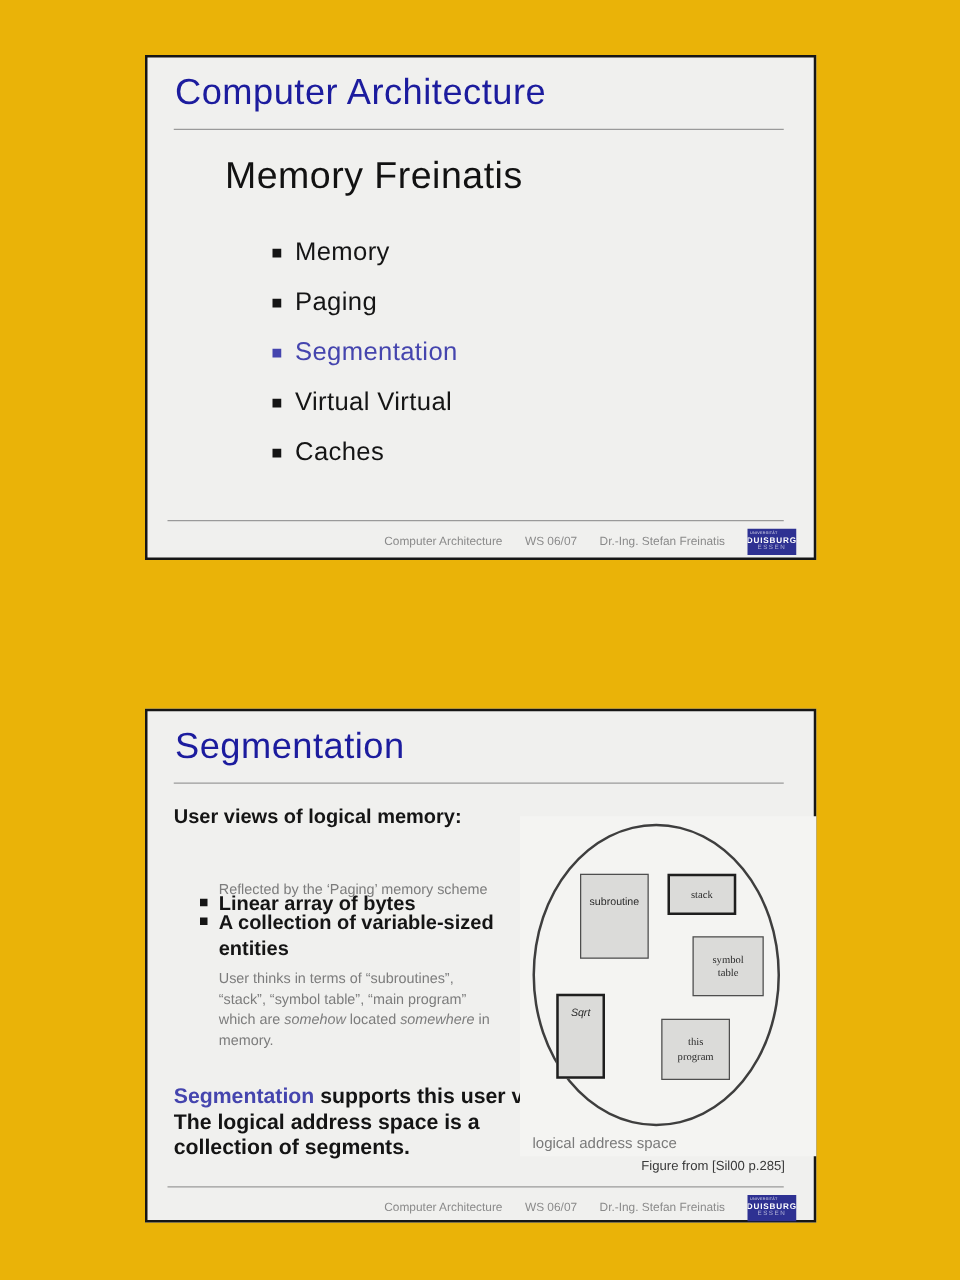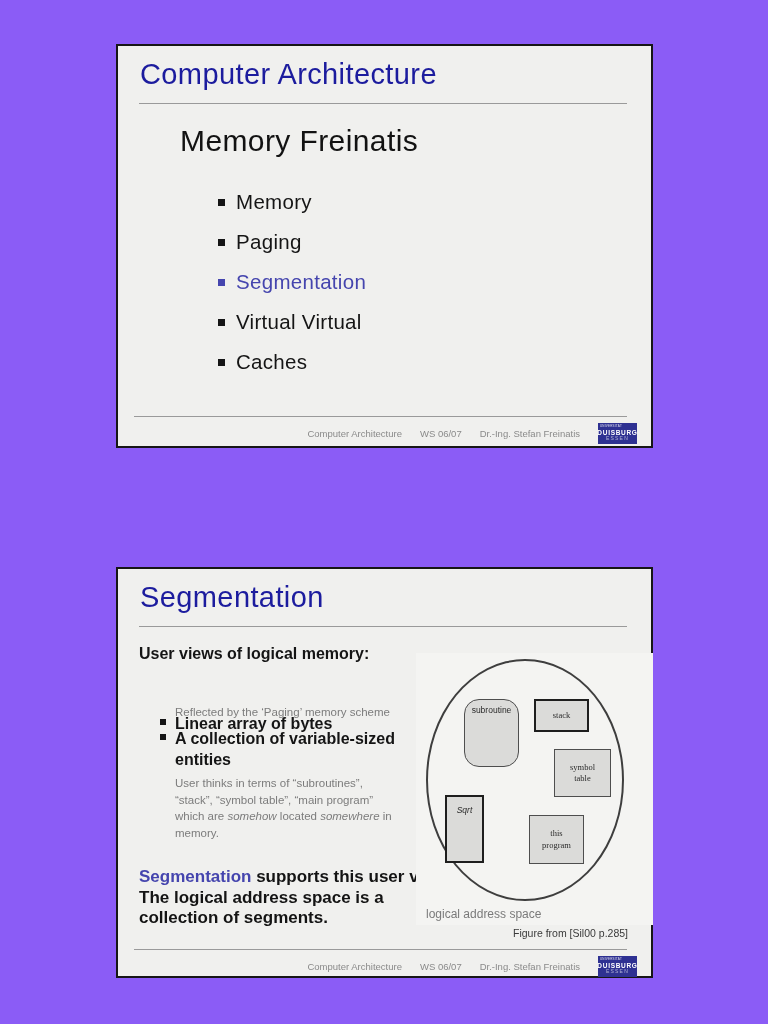--- a/index.html
+++ b/index.html
@@ -1,18 +1,18 @@
 <!DOCTYPE html>
 <html><head>
 <meta charset="utf-8">
 <style>
   * { margin:0; padding:0; box-sizing:border-box; }
   html,body { background:#ffffff; }
   body { font-family:"Liberation Sans", sans-serif; }
-  .page { position:relative; width:768px; height:1024px; background:#8b5cf6; overflow:hidden; }
+  .page { position:relative; width:768px; height:1024px; background:#eab308; overflow:hidden; }
 
   .slide { position:absolute; left:116px; width:537px; background:#f0f0ee; border:2px solid #161616; }
   #slide1 { top:44px; height:404px; }
   #slide2 { top:567px; height:411px; }
 
   .slide-title { position:absolute; left:22px; top:12px; font-size:29px; font-weight:400;
                  color:#1c1c9e; letter-spacing:0.4px; white-space:nowrap; }
   .title-rule { position:absolute; left:21px; right:24px; top:57px; border-top:1px solid #9a9a9a; }
 
   
@@ -56,21 +56,21 @@
   .statement .accent { color:#4545ae; }
 
   
   .figure { position:absolute; left:298px; top:84px; width:237px; height:272px; background:#f4f4f2; }
   .ellipse { position:absolute; left:10px; top:6px; width:198px; height:242px;
              border:2px solid #3e3e3e; border-radius:50%; }
   .seg-box { position:absolute; background:#dbdbd9; border:1px solid #4e4e4e; color:#2b2b2b;
              font-size:8.5px; text-align:center; line-height:1.3; }
   .seg-box.thick { border:2px solid #1e1e1e; }
   .seg-box.center { display:flex; align-items:center; justify-content:center;font-family:Liberation Serif, serif; }
-  #box-subroutine { left:48px;  top:46px;  width:55px; height:68px; padding-top:5px;border-radius:15px; }
+  #box-subroutine { left:48px;  top:46px;  width:55px; height:68px; padding-top:16px; }
   #box-stack      { left:118px; top:46px;  width:55px; height:33px; }
   #box-symbol     { left:138px; top:96px;  width:57px; height:48px; padding:4px 6px; }
   #box-sqrt       { left:29px;  top:142px; width:39px; height:68px; padding-top:8px; font-style:italic; }
   #box-main       { left:113px; top:162px; width:55px; height:49px; padding:4px 6px; }
   .fig-caption { position:absolute; left:10px; top:254px; width:198px; text-align:left;
                  font-size:12px; color:#7a7a7a; }
   .fig-credit { position:absolute; right:23px; top:358px; font-size:10.5px; color:#3a3a3a; }
 </style>
 </head>
 <body>

